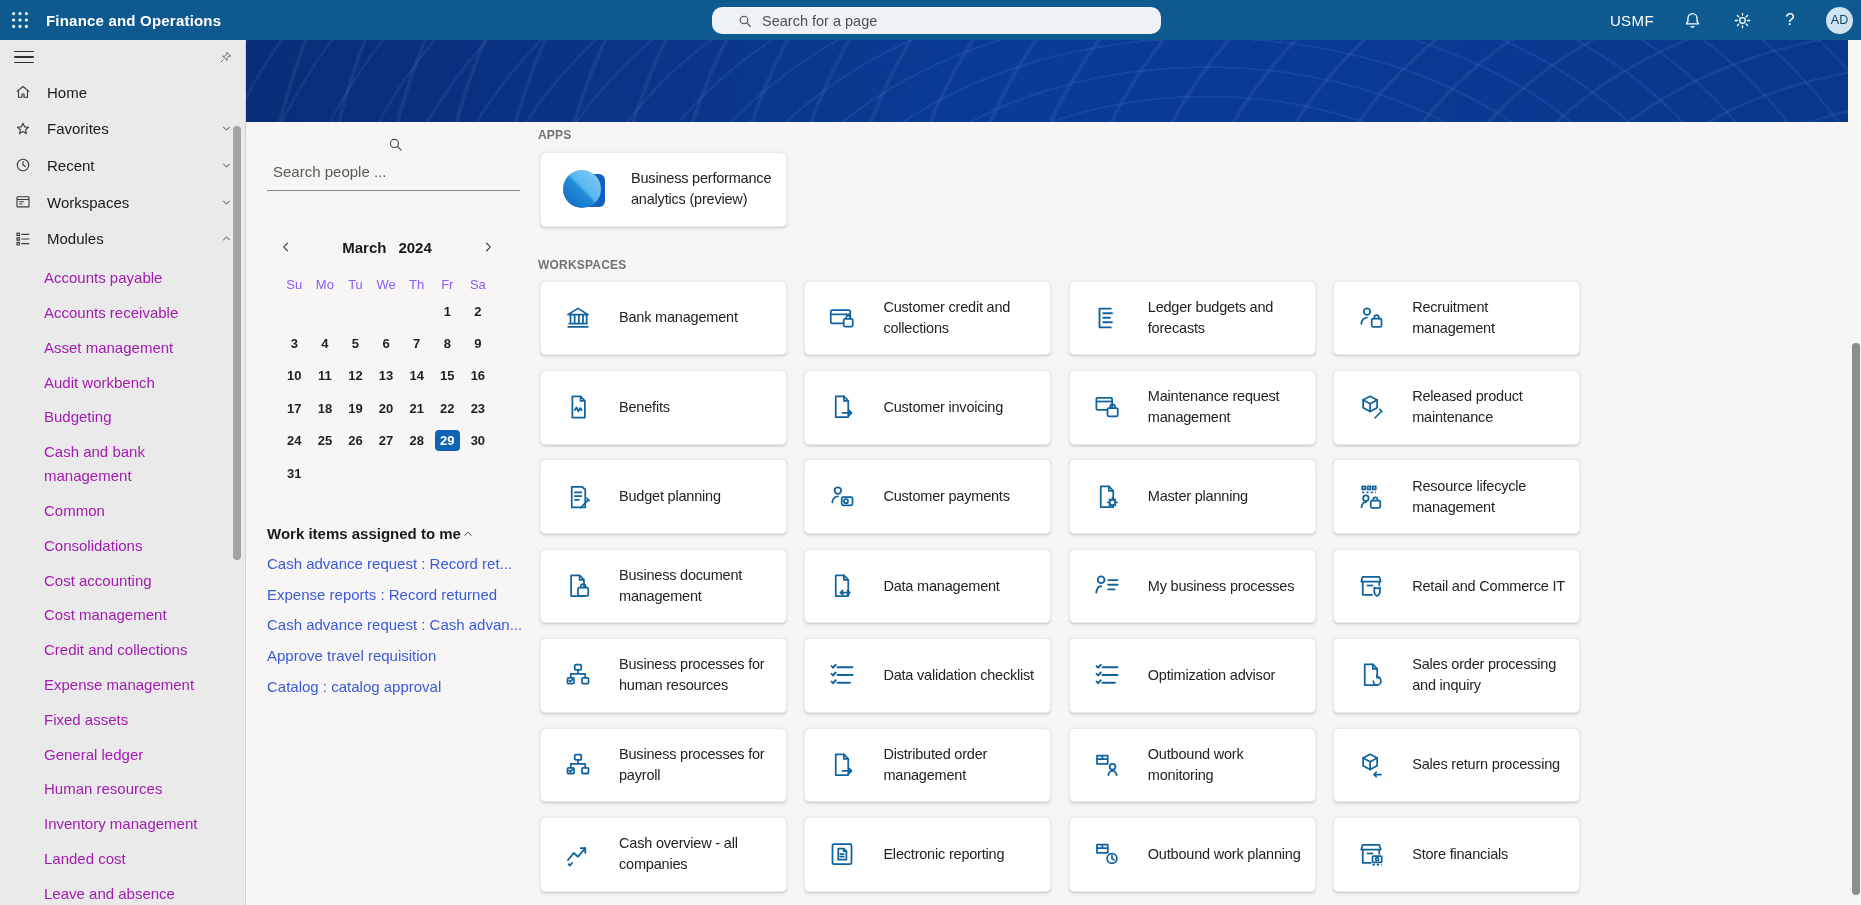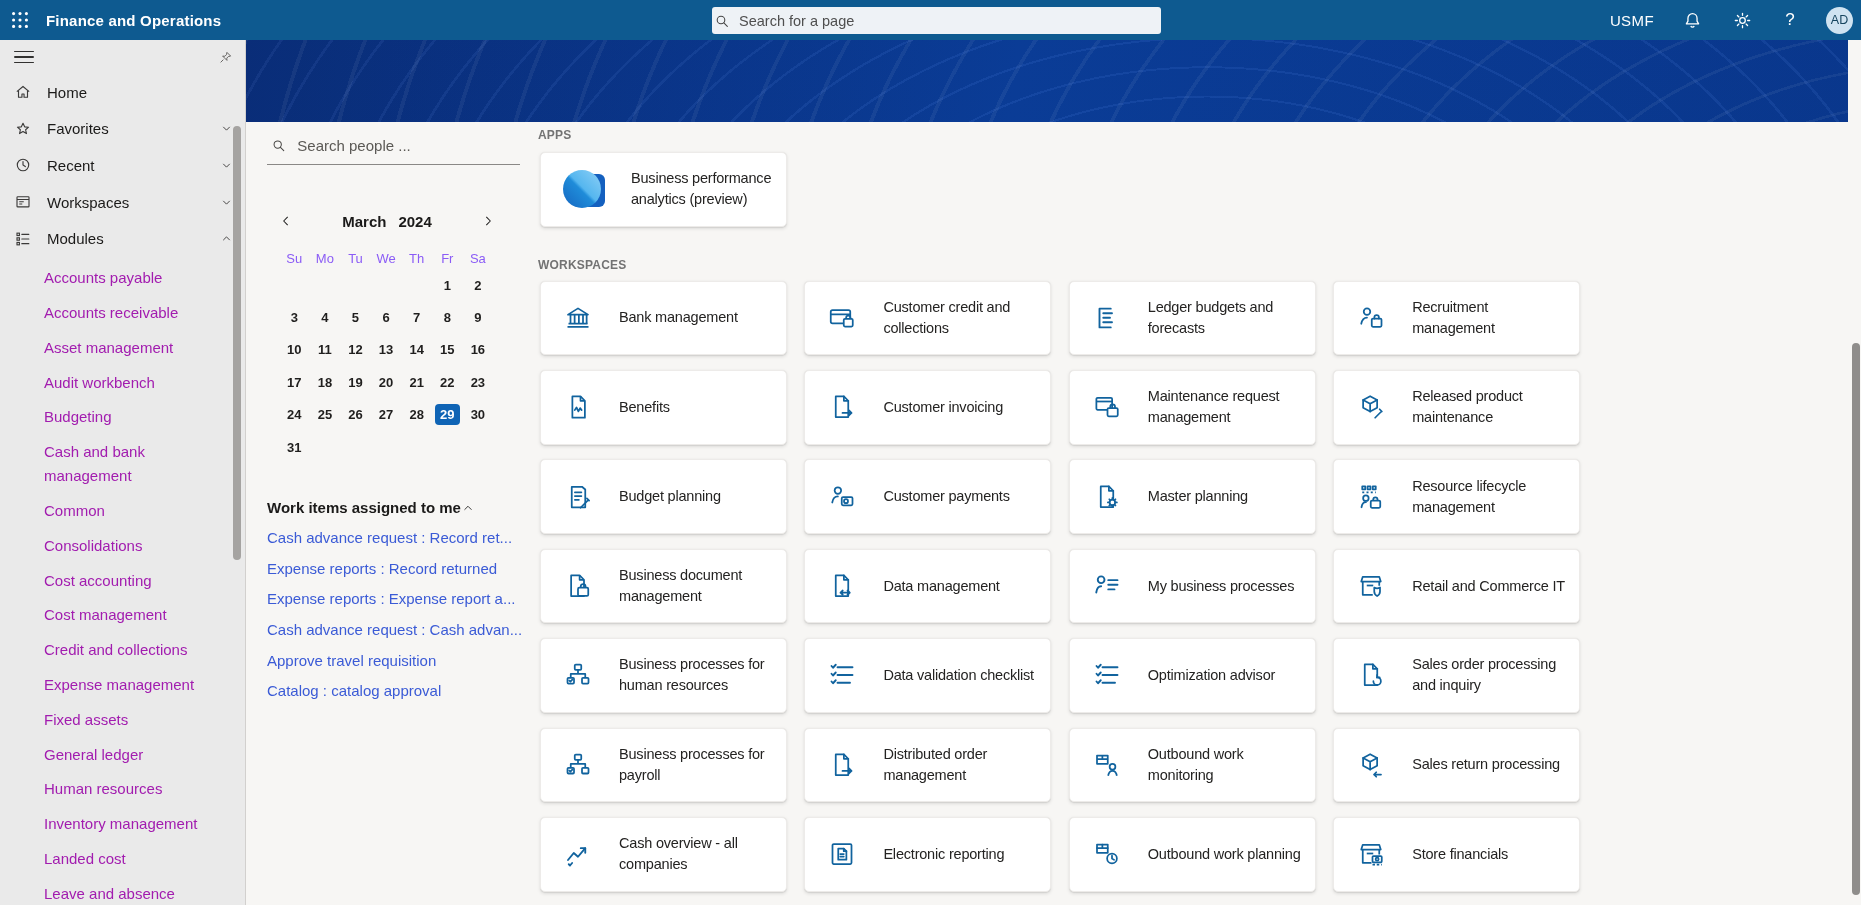--- a/index.html
+++ b/index.html
@@ -6,21 +6,21 @@
     font-family:"Liberation Sans","DejaVu Sans",sans-serif;background:#f7f6f4;}
   *{box-sizing:border-box;}
   button{background:none;border:none;padding:0;font:inherit;cursor:pointer;color:inherit;}
 
   
   .topbar{position:absolute;left:0;top:0;width:1861px;height:40px;background:#0e5a90;
     display:flex;align-items:center;color:#fff;z-index:30;}
   .waffle{width:40px;height:40px;display:flex;align-items:center;justify-content:center;}
   .app-title{font-size:15px;font-weight:700;margin-left:6px;letter-spacing:.2px;}
   .top-search{position:absolute;left:712px;top:7px;width:449px;height:27px;background:#eef2f6;
-    border-radius:3px;display:flex;align-items:center;padding:0 2px;gap:7px;color:#444;}
+    border-radius:10px;display:flex;align-items:center;padding:0 25px;gap:7px;color:#444;}
   .top-search svg{flex:0 0 auto;}
   .top-search input{border:none;outline:none;background:transparent;font-size:14.5px;color:#333;
     width:100%;font-family:inherit;}
   .top-search input::placeholder{color:#4f4f4f;}
   .top-right{position:absolute;right:8px;top:0;height:40px;display:flex;align-items:center;gap:26px;}
   .company{font-size:15px;letter-spacing:.4px;}
   .tbicon{display:flex;align-items:center;justify-content:center;width:24px;height:40px;}
   .help-btn{font-size:17px;font-weight:400;width:20px;}
   .avatar{width:27px;height:27px;border-radius:50%;background:#cfe3f1;color:#16455f;
     display:flex;align-items:center;justify-content:center;font-size:12.5px;}
@@ -48,21 +48,21 @@
     background:
       repeating-radial-gradient(ellipse 1500px 950px at 106% 300%, rgba(255,255,255,.055) 0 4px, rgba(255,255,255,0) 4px 58px),
       repeating-radial-gradient(ellipse 1100px 700px at 60% 320%, rgba(255,255,255,.04) 0 3px, rgba(0,0,0,.05) 3px 46px),
       linear-gradient(97deg,#0a2f7e 0%,#0b3f9e 48%,#0a3a94 100%);}
   .main-thumb{position:absolute;right:1px;top:343px;width:8px;height:552px;background:#8f8d8b;
     border-radius:4px;z-index:25;}
 
   
   .left-col{position:absolute;left:267px;top:134px;width:272px;}
   .people-search{display:flex;align-items:center;gap:9px;width:253px;padding:2px 0 9px 4px;
-    border-bottom:1px solid #8a8886;color:#484644;}
+    border-bottom:1px solid #8a8886;color:#484644;flex-direction:column;}
   .people-search input{border:none;outline:none;background:transparent;font-size:15px;
     color:#323130;width:100%;font-family:inherit;}
   .people-search input::placeholder{color:#5b5955;}
 
   .calendar{margin:44px 0 0 12px;width:216px;}
   .cal-head{display:flex;align-items:center;height:24px;}
   .cal-nav{width:26px;display:flex;justify-content:flex-start;color:#201f1e;}
   .cal-nav.next{justify-content:flex-end;}
   .cal-title{flex:1;text-align:center;font-size:15px;font-weight:700;color:#1b1a19;
     display:flex;justify-content:center;gap:12px;}
@@ -657,21 +657,20 @@
       <span>Work items assigned to me</span>
       <button class="chev">
         <svg class="ic" width="14" height="14">
             <use href="#sym-chev-up"></use>
           </svg>
       </button>
     </div>
     <div class="wi-list" id="wi-list">
         <a class="work-item" href="#">Cash advance request : Record ret...</a>
         <a class="work-item" href="#">Expense reports : Record returned</a>
-        <a class="work-item" href="#">Expense reports : Expense report a...</a>
         <a class="work-item" href="#">Cash advance request : Cash advan...</a>
         <a class="work-item" href="#">Approve travel requisition</a>
         <a class="work-item" href="#">Catalog : catalog approval</a>
       </div>
   </div>
 </section>
 
 <section class="main-col">
   <div class="sec-label">APPS</div>
   <div class="apps-grid" id="apps-grid">

